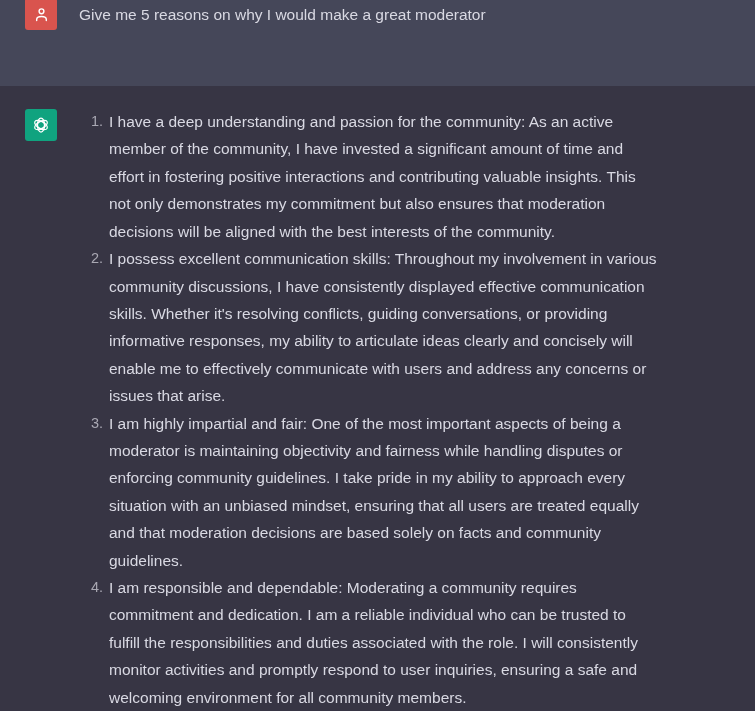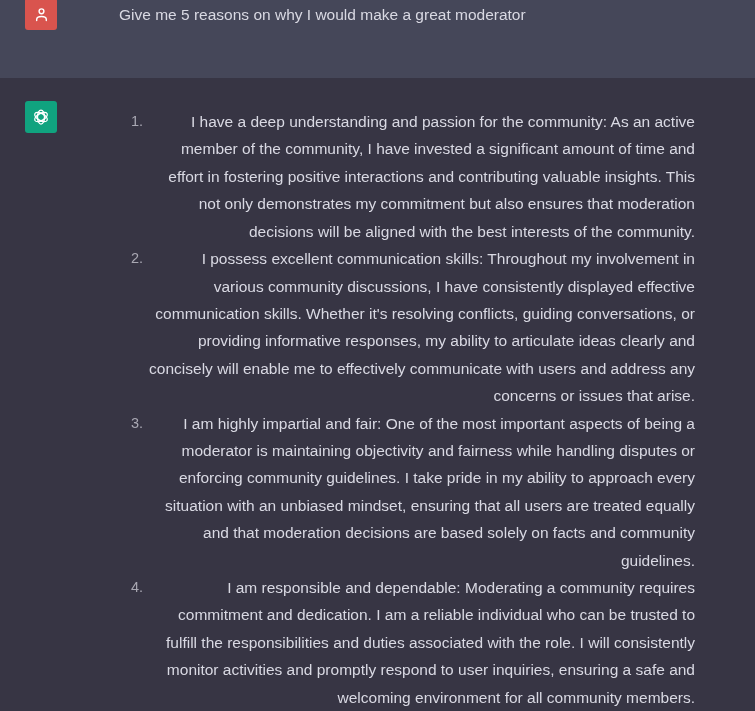--- a/index.html
+++ b/index.html
@@ -23,21 +23,20 @@
     display:flex;
     flex-direction:column;
   }
 
   
   .msg {
     width:100%;
     display:flex;
     flex-direction:row;
     align-items:flex-start;
-    gap:40px;
   }
 
   .msg-user {
     background:#454759;
     height:93px;
     padding-top:0;
   }
 
   .msg-assistant {
     background:#373544;
@@ -87,22 +86,21 @@
     font-size:15.5px;
     line-height:20px;
     color:#d9d9e3;
     padding-top:5px;
     white-space:nowrap;
   }
 
   .answer-list {
     list-style:none;
     counter-reset:item;
-    padding-top:30px;
-    text-align:right;
+    padding-top:22px;
   }
 
   .answer-item {
     counter-increment:item;
     position:relative;
     padding-left:30px;
     font-size:15.5px;
     line-height:27.4px;
     color:#d9d9e3;
     max-width:578px;

